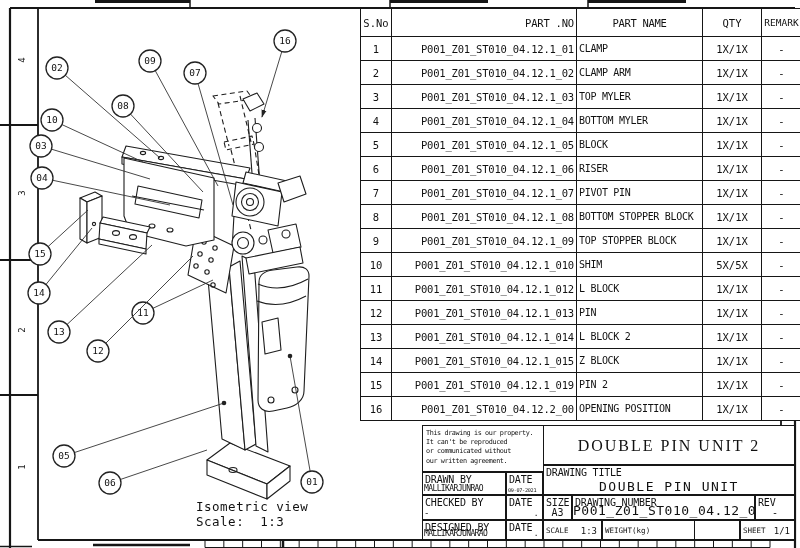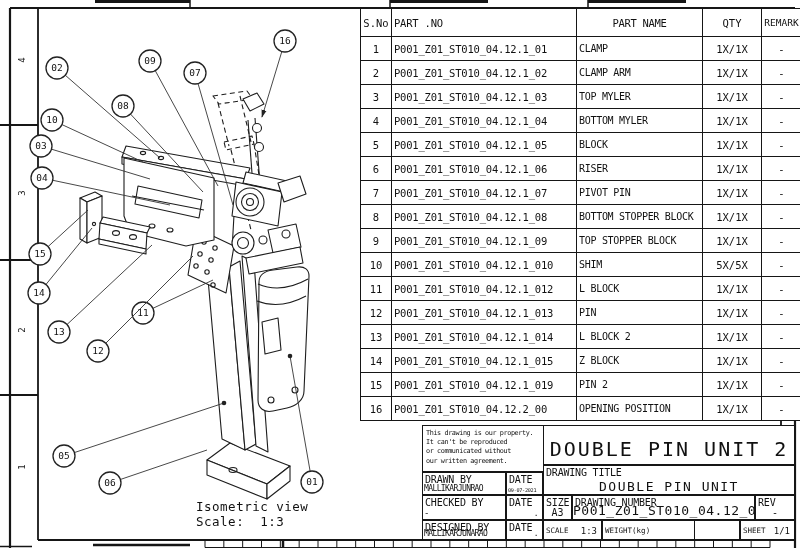--- a/index.html
+++ b/index.html
@@ -19,37 +19,37 @@
     position:absolute;left:360px;top:8px;width:421px;height:412px;
     border-collapse:collapse;table-layout:fixed;background:#fff;
   }
   table.parts th,table.parts td{
     border:1.3px solid #161616;padding:0 2px;overflow:hidden;white-space:nowrap;
     font-weight:normal;vertical-align:middle;
   }
   table.parts thead tr{height:28px;}
   table.parts tbody tr{height:24px;}
   th.h-sno,td.c-sno{width:26px;text-align:center;font-size:10.5px;}
-  th.h-part_no,td.c-part_no{width:180px;font-size:10.5px;text-align:left;padding-left:4px;letter-spacing:-0.2px;}
+  th.h-part_no,td.c-part_no{width:180px;font-size:10.5px;text-align:right;padding-left:4px;letter-spacing:-0.2px;}
   th.h-part_name,td.c-part_name{width:121px;font-size:10px;text-align:left;padding-left:4px;letter-spacing:-0.3px;}
   th.h-qty,td.c-qty{width:54px;text-align:center;font-size:10.5px;}
   th.h-remark,td.c-remark{width:35px;text-align:center;font-size:10.5px;}
   th.h-part_no{font-size:10.5px;}
   th.h-part_name{font-size:10.5px;text-align:center;}
   th.h-remark{font-size:9.5px;padding:0;}
 
   
   .tb{position:absolute;box-sizing:border-box;border:1.3px solid #161616;background:#fff;}
   .tb .lab{position:absolute;left:2px;top:1px;font-size:10px;letter-spacing:-0.2px;}
   .tb .val{position:absolute;left:0;right:0;text-align:center;}
   .disc{font-size:6.8px;line-height:1.35;padding:3px 0 0 3px;letter-spacing:-0.4px;}
   .disc div{white-space:nowrap;}
   .name-val{position:absolute;left:1px;bottom:1px;font-size:8px;letter-spacing:-0.6px;white-space:nowrap;}
   .date-val{position:absolute;left:1px;bottom:1px;font-size:5.2px;letter-spacing:-0.3px;}
-  .main-title{font-size:20px;letter-spacing:2px;top:11px;}
+  .main-title{font-size:16px;letter-spacing:2px;top:11px;font-family:Liberation Serif, serif;}
   .dt-val{font-size:13px;letter-spacing:1.5px;top:13px;}
   .num-val{font-size:13px;letter-spacing:0.5px;top:7px;}
   .small-val{font-size:10px;top:6px;}
   .inline-val{position:absolute;right:4px;top:5px;font-size:9px;}
   .inline-lab{position:absolute;left:2px;top:5px;font-size:7.5px;}
 
   
   .caption{position:absolute;font-size:12.5px;white-space:pre;letter-spacing:0.5px;}
 
   

